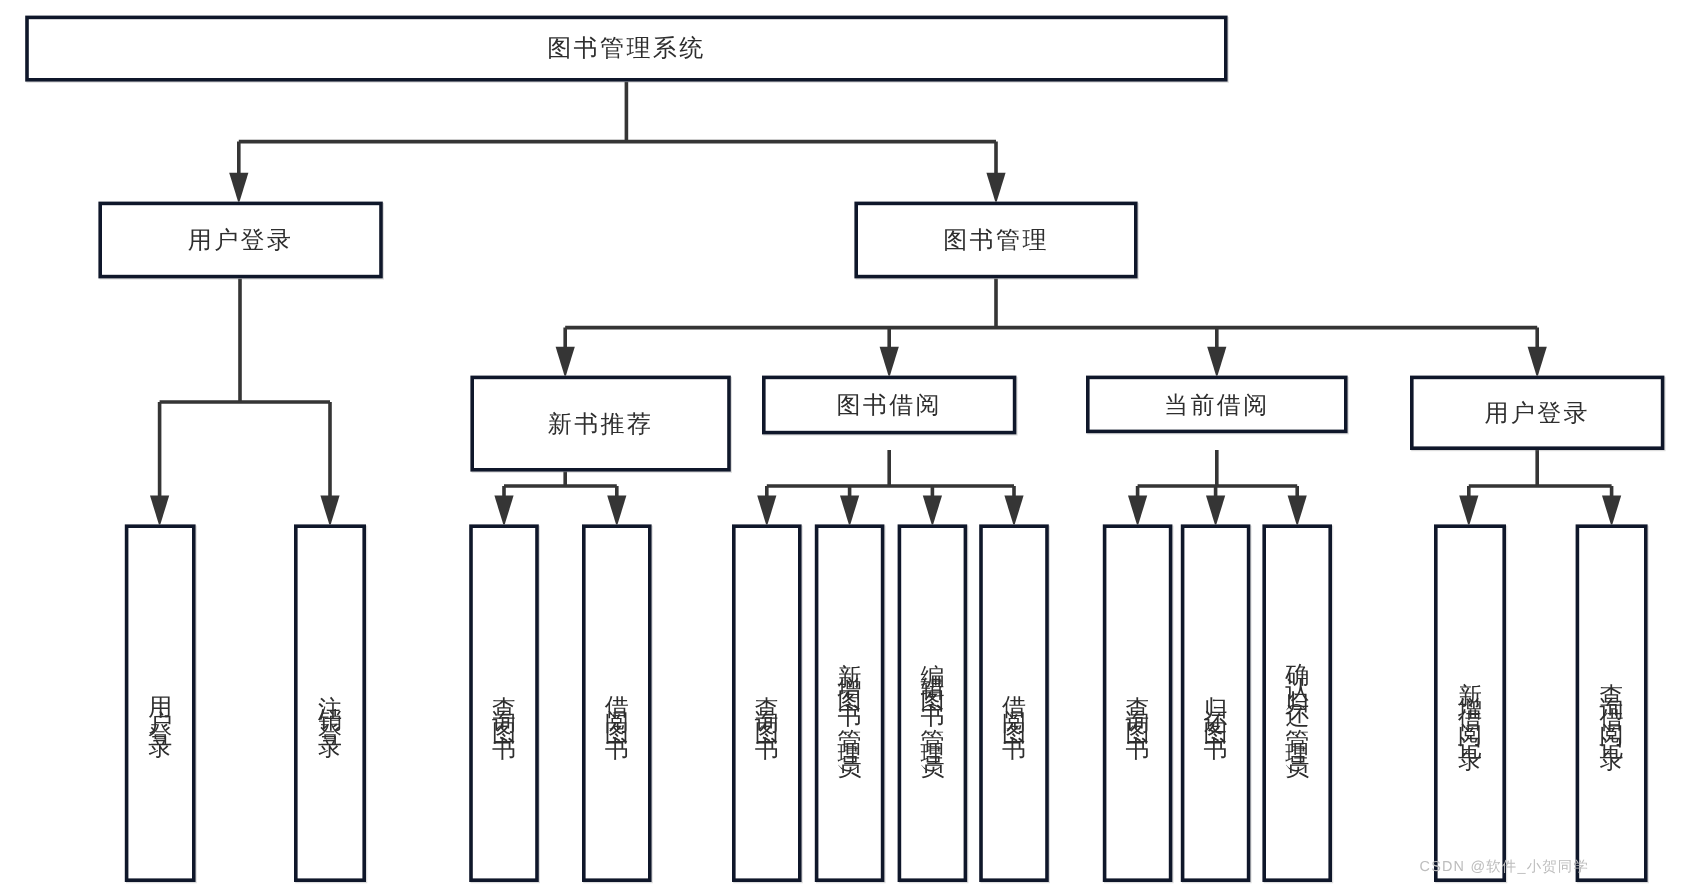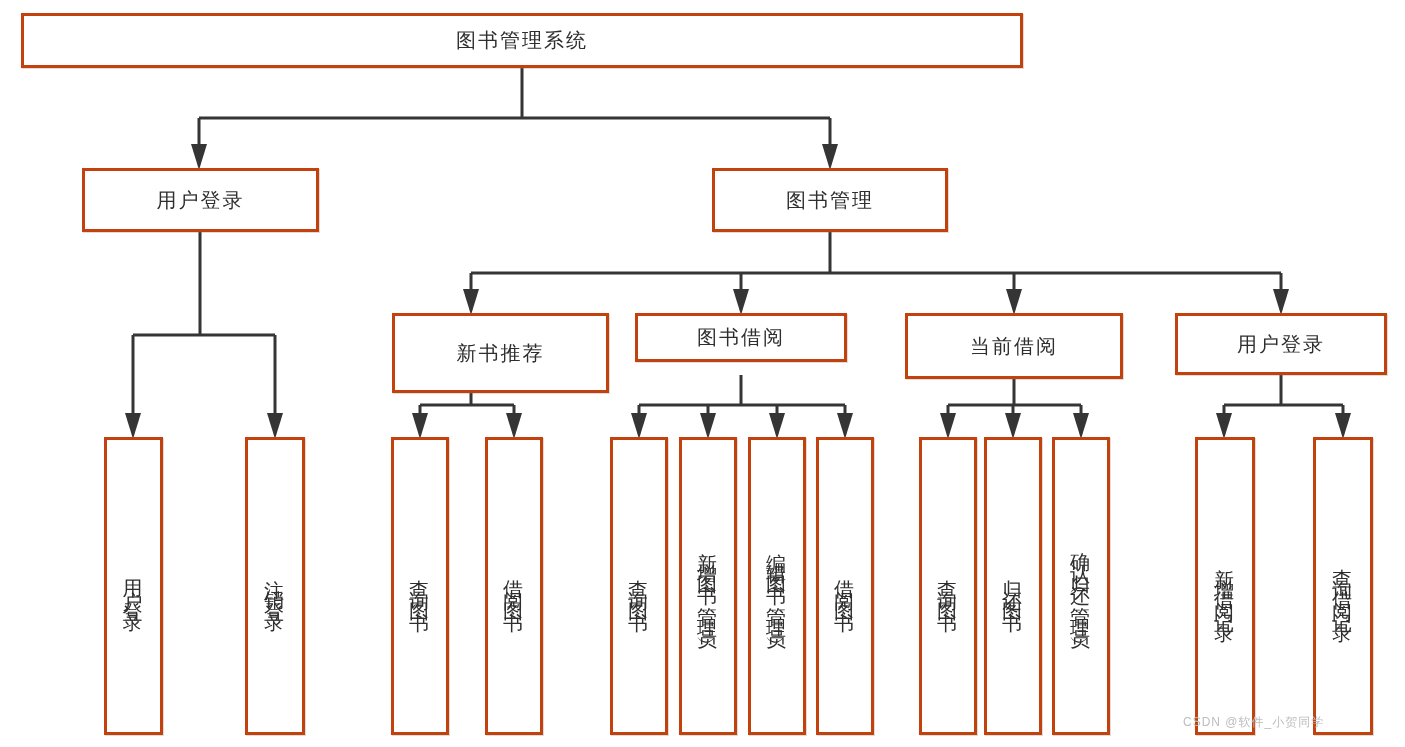--- a/index.html
+++ b/index.html
@@ -14,21 +14,21 @@
   }
   svg.connectors {
     position: absolute;
     left: 0; top: 0;
     width: 1405px; height: 747px;
   }
   .node {
     position: absolute;
     box-sizing: border-box;
     background: #ffffff;
-    border: 3px solid #c2410c;
+    border: 3px solid #0f172a;
     display: flex;
     align-items: center;
     justify-content: center;
     box-shadow: 1px 1px 0 rgba(120,120,120,0.25);
   }
   .h-label {
     font-size: 20px;
     letter-spacing: 2px;
     color: #2e2e2e;
     white-space: nowrap;
@@ -106,21 +106,21 @@
   <div class="node" style="left:712px; top:168px; width:236px; height:64px;">
     <span class="h-label">图书管理</span>
   </div>
 
   <div class="node" style="left:363px; top:313px; width:217px; height:80px;margin-left:29px;">
     <span class="h-label">新书推荐</span>
   </div>
   <div class="node" style="left:635px; top:313px; width:212px; height:49px;">
     <span class="h-label">图书借阅</span>
   </div>
-  <div class="node" style="left:905px; top:313px; width:218px; height:66px;">
+  <div class="node" style="left:905px; top:313px; width:218px; height:48px;">
     <span class="h-label">当前借阅</span>
   </div>
   <div class="node" style="left:1175px; top:313px; width:212px; height:62px;">
     <span class="h-label">用户登录</span>
   </div>
 
   <div class="node" style="left:104px; top:437px; width:59px; height:298px;">
     <span class="v-text">用户登录</span>
   </div>
   <div class="node" style="left:245px; top:437px; width:60px; height:298px;">

